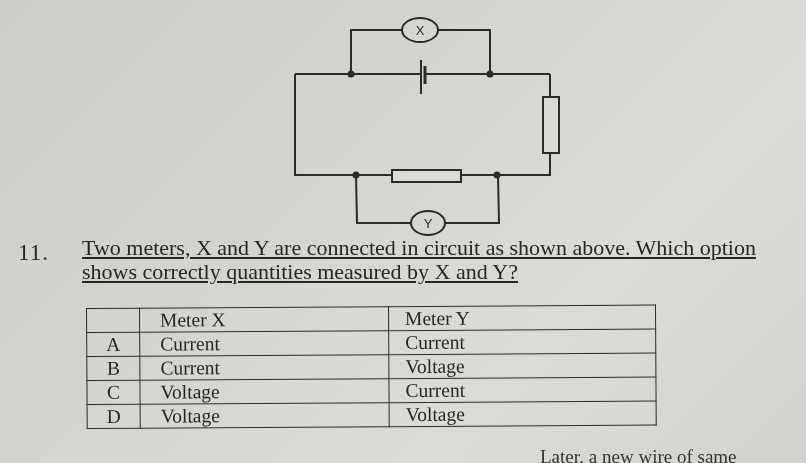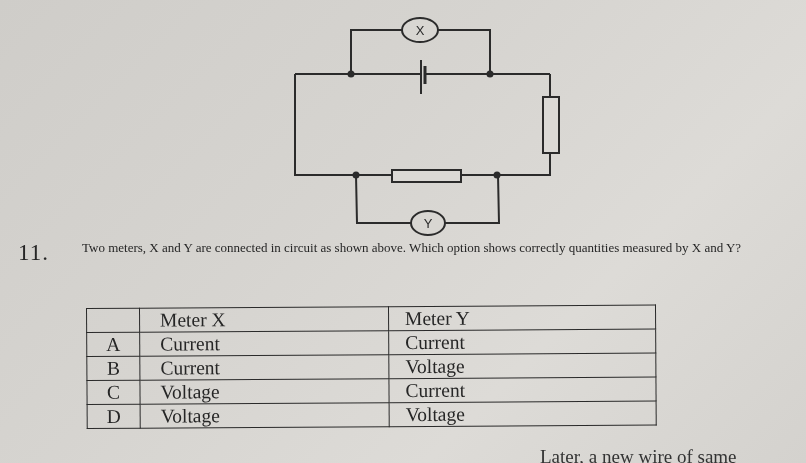--- a/index.html
+++ b/index.html
@@ -4,21 +4,21 @@
 <style>
   html, body { margin: 0; padding: 0; }
   body {
     width: 806px; height: 463px; overflow: hidden; position: relative;
     background: linear-gradient(135deg, #cfcdc9 0%, #d6d4d0 40%, #dddbd7 70%, #d4d2ce 100%);
     font-family: "Liberation Serif", "DejaVu Serif", serif;
     color: #262626;
   }
   .circuit { position: absolute; left: 0; top: 0; }
   .qnum { position: absolute; left: 18px; top: 240px; font-size: 23px; letter-spacing: 1px; }
-  .qtext { position: absolute; left: 82px; top: 236px; width: 715px; font-size: 13px; line-height: 24px; }
+  .qtext { position: absolute; left: 82px; top: 236px; width: 715px; font-size: 22px; line-height: 24px; text-decoration: underline; }
   table.opts {
     position: absolute; left: 86px; top: 308px;
     border-collapse: collapse; font-size: 19.5px;
     transform: rotate(-0.35deg); transform-origin: left top;
   }
   table.opts td { border: 1.5px solid #2a2a2a; padding: 0 0 0 0; height: 23px; line-height: 22px; }
   td.letter { width: 52px; text-align: center; }
   td.mx { width: 228px; padding-left: 20px !important; }
   td.my { width: 250px; padding-left: 16px !important; }
   .cut { position: absolute; left: 540px; top: 446px; font-size: 19px; color: #333; white-space: nowrap; }

